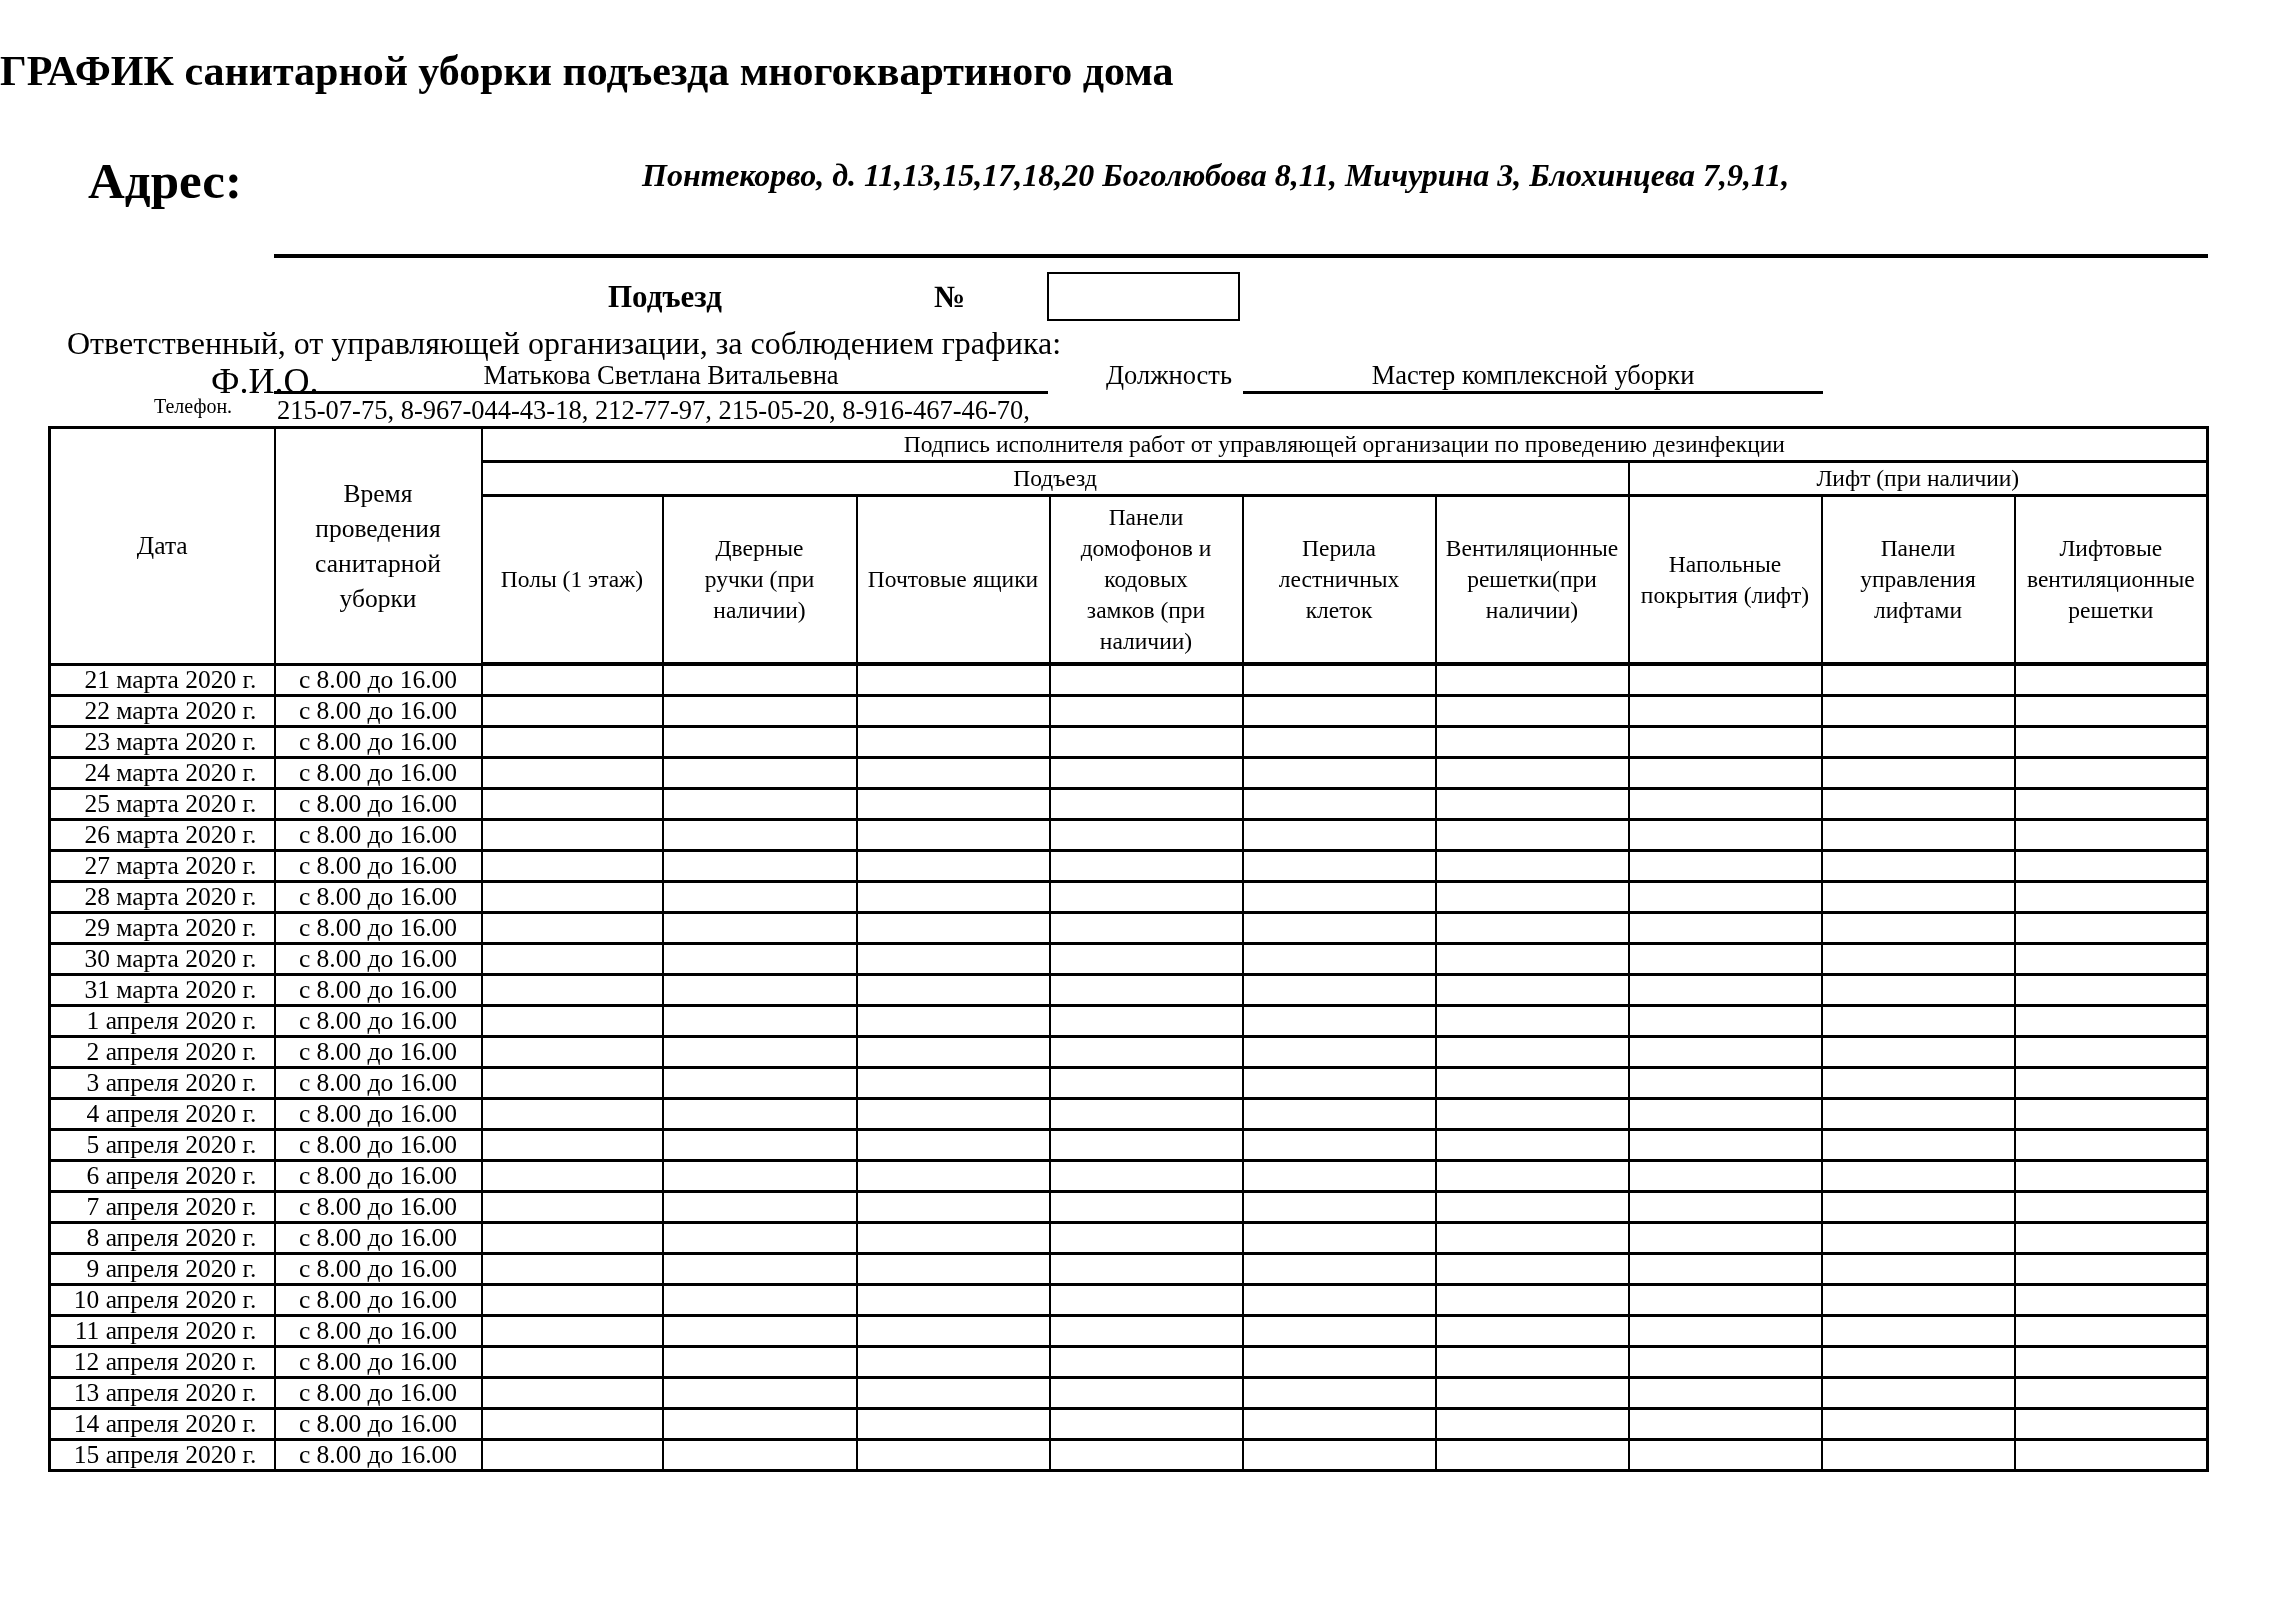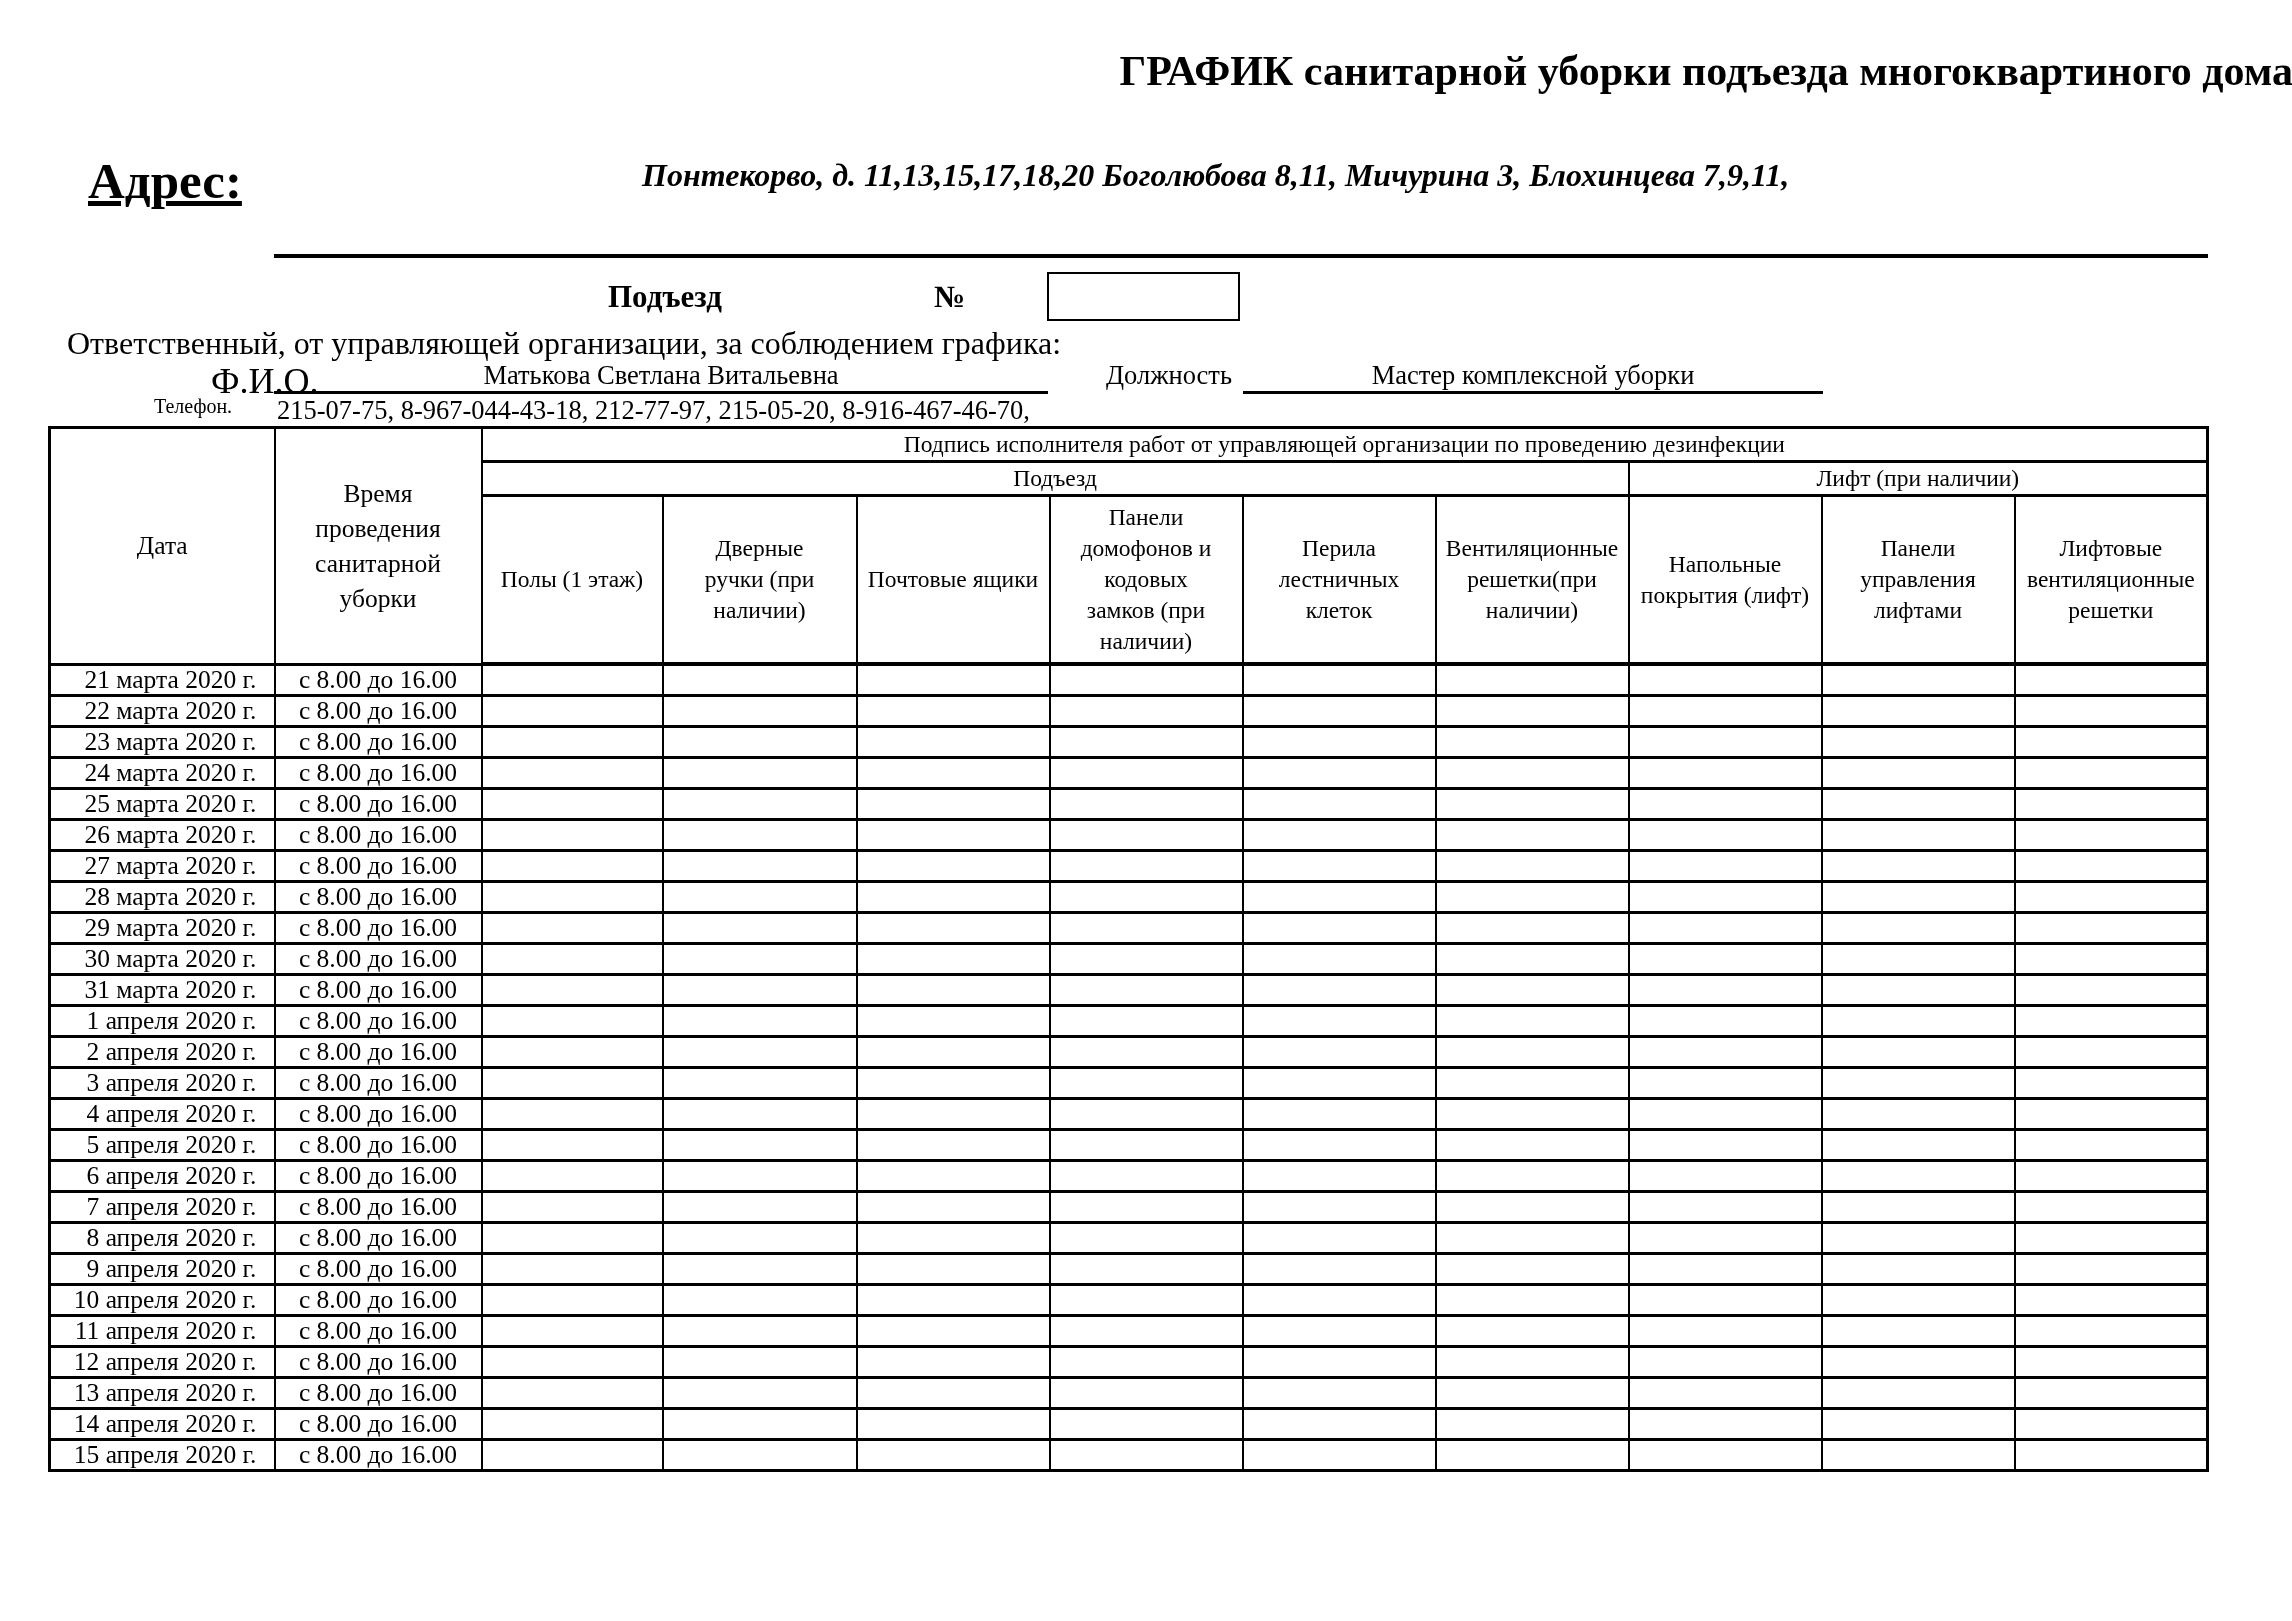--- a/index.html
+++ b/index.html
@@ -1,20 +1,20 @@
 <!DOCTYPE html>
 <html><head>
 <meta charset="utf-8">
 <style>
   html,body{margin:0;padding:0;background:#ffffff;}
   body{width:2293px;height:1621px;position:relative;overflow:hidden;color:#000;
        font-family:"Liberation Serif","DejaVu Serif",serif;}
   .abs{position:absolute;}
-  .title{left:0;width:2293px;top:47px;text-align:right;font-weight:bold;font-size:42px;}
-  .addr-label{left:88px;top:152px;font-weight:bold;font-size:51px;text-decoration:underline;}
+  .title{left:0;width:2293px;top:47px;text-align:left;font-weight:bold;font-size:42px;}
+  .addr-label{left:88px;top:152px;font-weight:bold;font-size:51px;}
   .addr-value{left:642px;top:157px;font-weight:bold;font-style:italic;font-size:32px;}
   .rule-top{left:274px;top:254px;width:1934px;height:3.9px;background:#000;}
   .entrance-label{left:608px;top:279px;font-weight:bold;font-size:31px;}
   .no-sign{left:934px;top:279px;font-weight:bold;font-size:31px;}
   .entrance-box{left:1047px;top:272px;width:193px;height:49px;border:2.9px solid #000;box-sizing:border-box;}
   .resp{left:67px;top:325px;font-size:32px;}
   .fio-label{left:211px;top:360px;font-size:36px;}
   .fio-line{left:274px;top:391px;width:774px;height:2.9px;background:#000;}
   .fio-value{left:274px;width:774px;top:360px;text-align:center;font-size:26.5px;}
   .pos-label{left:1106px;top:360px;font-size:26.5px;}

